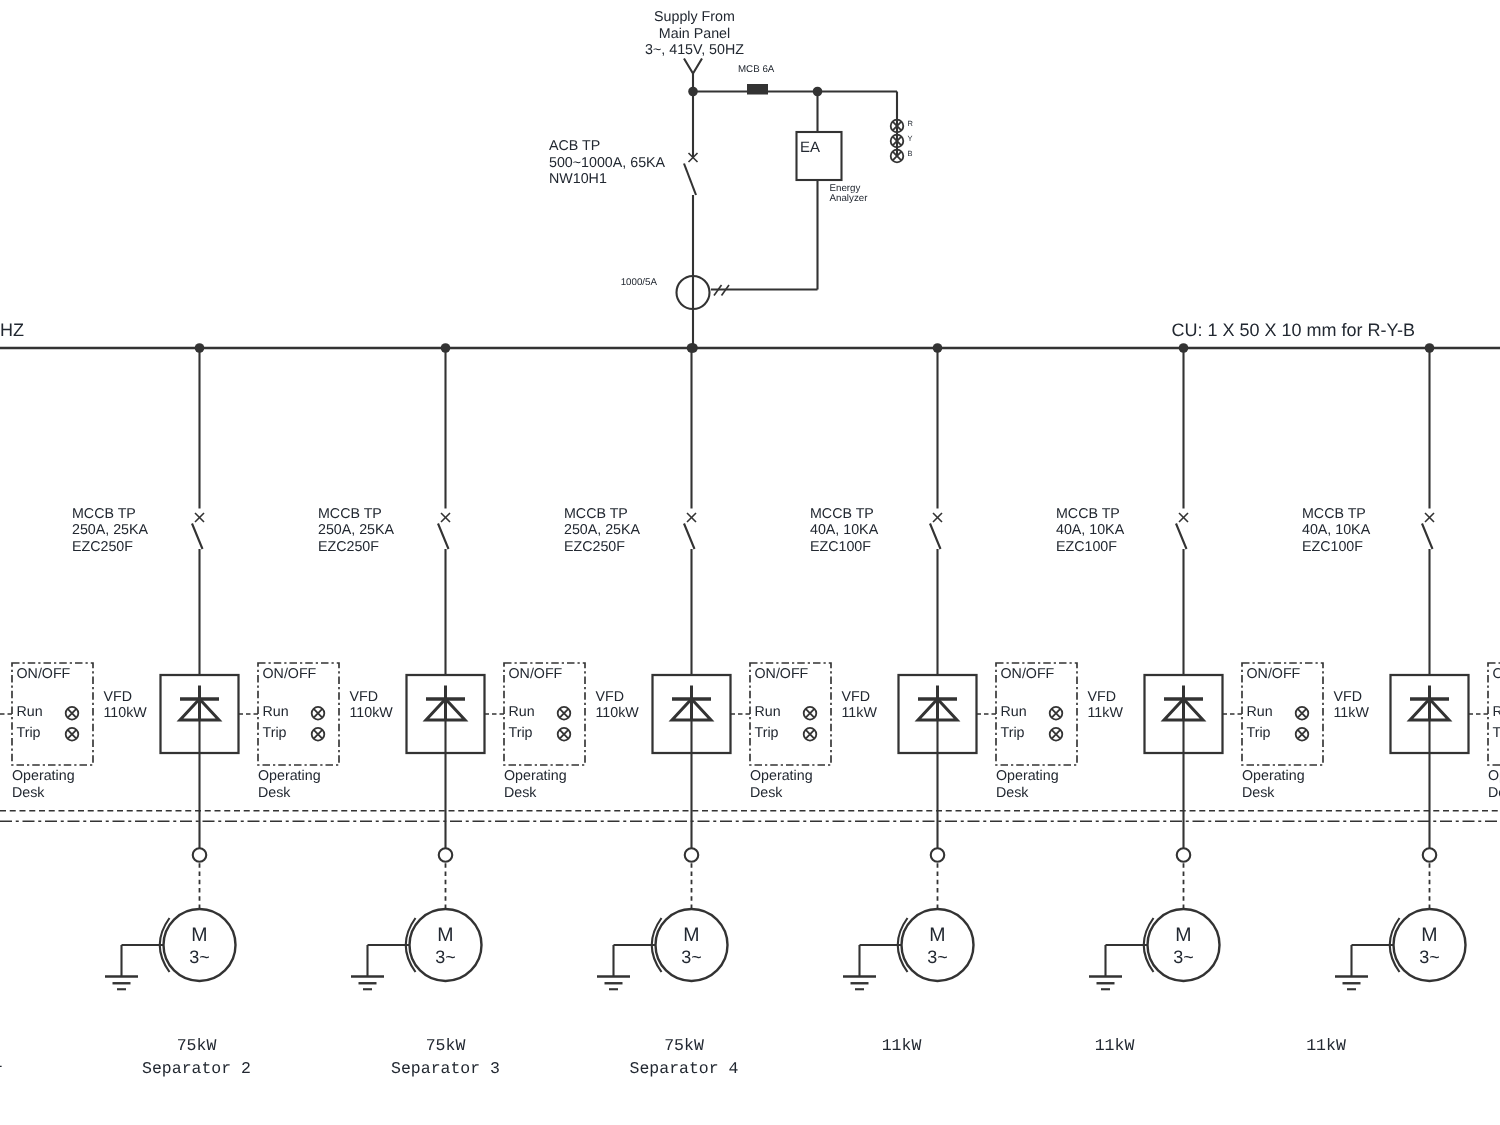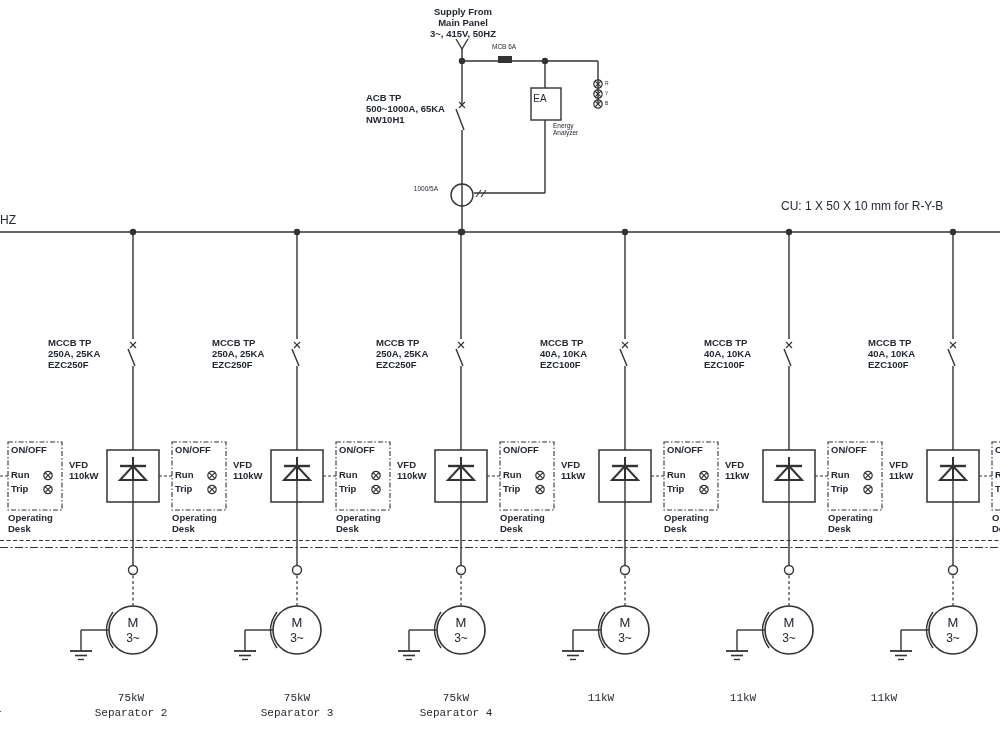--- a/index.html
+++ b/index.html
@@ -1,21 +1,21 @@
 <!DOCTYPE html>
 <html><head>
 <meta charset="utf-8">
 <style>
   html,body{margin:0;padding:0;background:#fff;}
   #stage{position:relative;width:1000px;height:750px;background:#ffffff;overflow:hidden;
          font-family:"Liberation Sans",sans-serif;}
   svg{position:absolute;left:0;top:0;}
   .lbl{position:absolute;color:#222831;white-space:pre-line;line-height:1.18;
        font-family:"Liberation Sans",sans-serif;}
-  .fs9{font-size:9.5px;font-weight:bold;}
+  .fs9{font-size:9.5px;}
   .fs12{font-size:12px;font-weight:400;}
   .fs6{font-size:6.5px;line-height:1.15;}
   .fs5{font-size:5px;}
   .fs11{font-size:11px;line-height:1.32;font-family:Liberation Mono, monospace;}
   .fsm{font-size:13px;}
   .fsp{font-size:12px;}
   .fsea{font-size:10px;}
   .ctr{transform:translateX(-50%);text-align:center;}
 </style>
 </head>
@@ -121,21 +121,21 @@
 500~1000A, 65KA
 NW10H1</div>
   <div class="lbl fsea ctr" style="left:540px;top:93px;">EA</div>
   <div class="lbl fs6" style="left:553px;top:122px;">Energy
 Analyzer</div>
   <div class="lbl fs6" style="left:404px;top:185px;width:34px;text-align:right;">1000/5A</div>
   <div class="lbl fs5" style="left:605px;top:81px;">R</div>
   <div class="lbl fs5" style="left:605px;top:91px;">Y</div>
   <div class="lbl fs5" style="left:605px;top:101px;">B</div>
   <div class="lbl fs12" style="left:0px;top:213px;">HZ</div>
-  <div class="lbl fs12" style="left:781px;top:199px;">CU: 1 X 50 X 10 mm for R-Y-B</div>
+  <div class="lbl fs12" style="left:781px;top:213px;">CU: 1 X 50 X 10 mm for R-Y-B</div>
 
   <div class="lbl fs9" style="left:11px;top:444px;">ON/OFF</div>
   <div class="lbl fs9" style="left:11px;top:469px;">Run</div>
   <div class="lbl fs9" style="left:11px;top:483px;">Trip</div>
   <div class="lbl fs9" style="left:8px;top:512px;">Operating
 Desk</div>
 
   <div class="lbl fs9" style="left:48px;top:337px;">MCCB TP
 250A, 25KA
 EZC250F</div>

